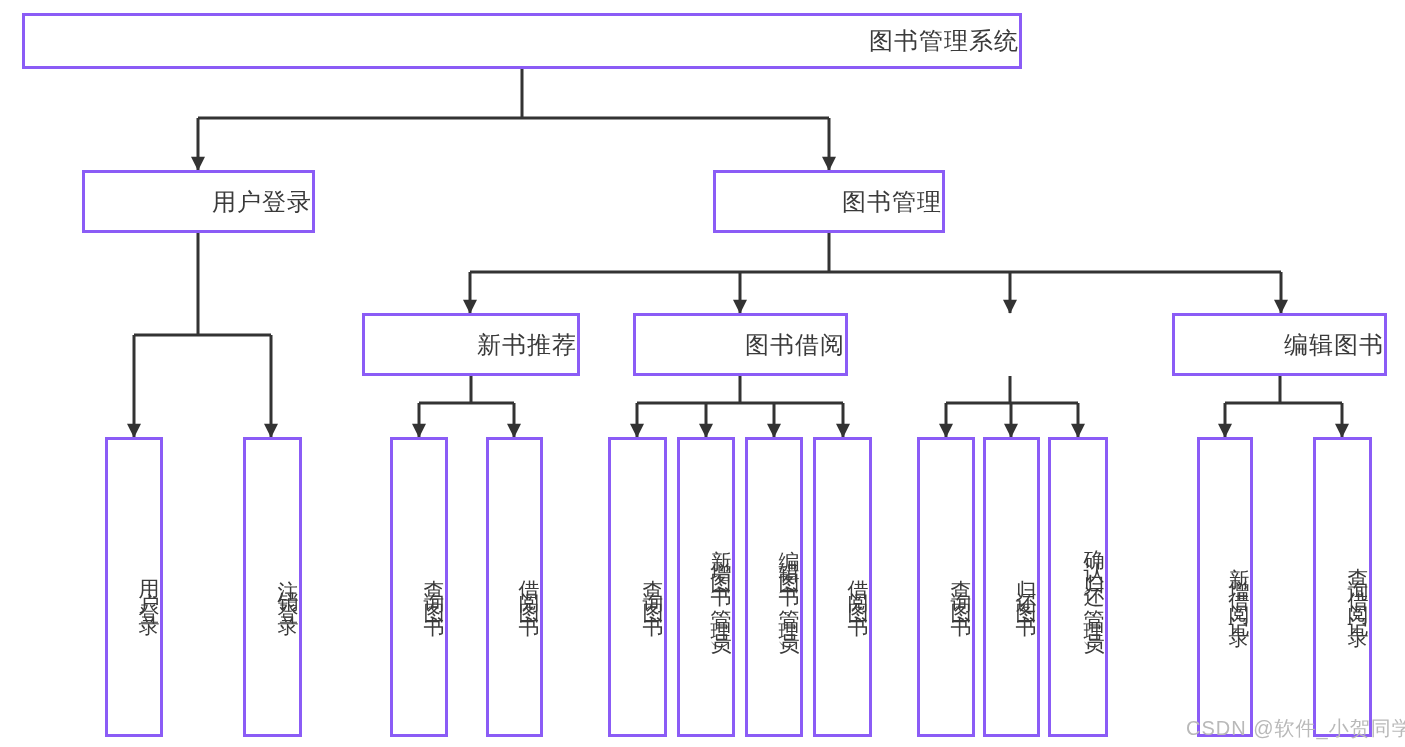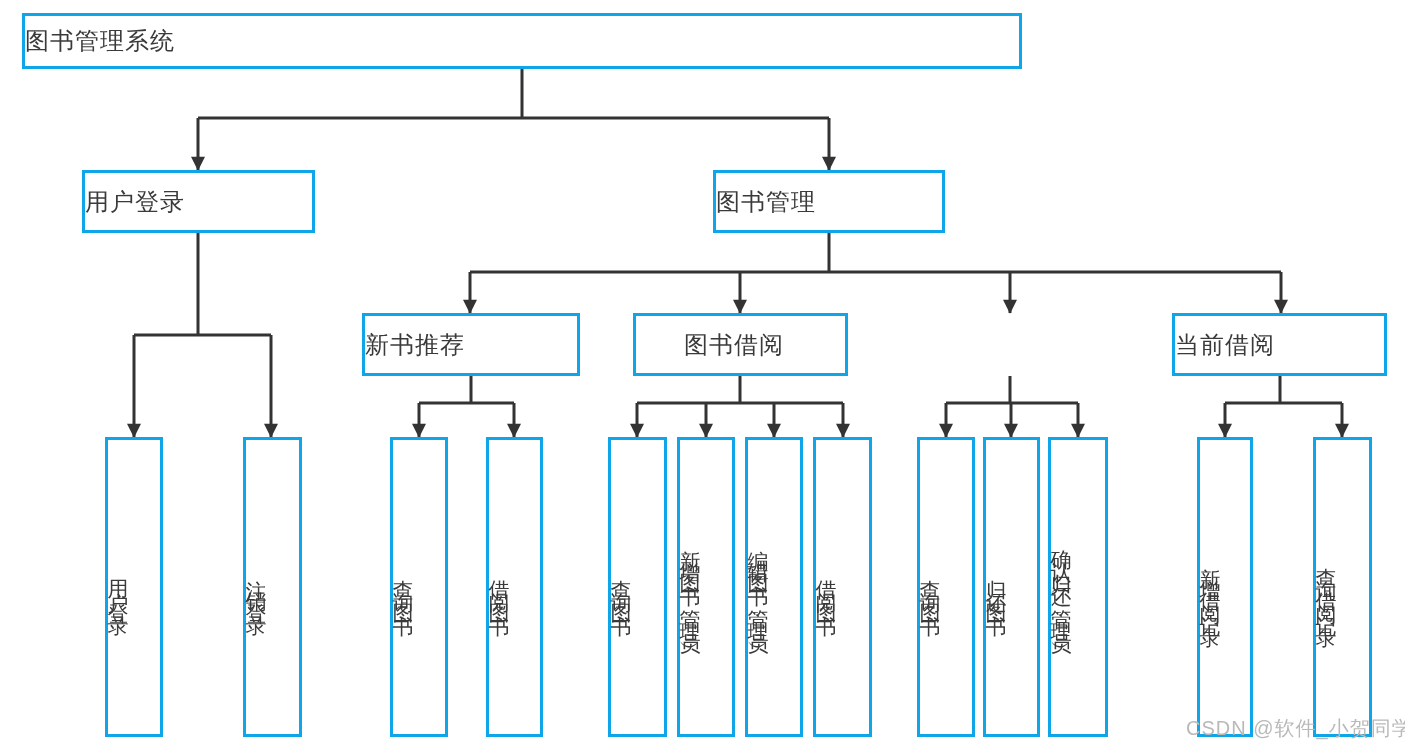--- a/index.html
+++ b/index.html
@@ -8,23 +8,23 @@
     width:1405px;height:747px;
     background:#ffffff;
     font-family:"Liberation Sans",sans-serif;
     color:#3a3a3a;
     overflow:hidden;
   }
   svg.connectors{position:absolute;left:0;top:0;width:1405px;height:747px;z-index:1;}
   .node{
     position:absolute;
     box-sizing:border-box;
-    border:3px solid #0ea5e9;
+    border:3px solid #8b5cf6;
     background:#ffffff;
-    display:flex;align-items:center;justify-content:flex-start;
+    display:flex;align-items:center;justify-content:flex-end;
     z-index:2;
   }
   .hlabel{font-size:24px;letter-spacing:1px;white-space:nowrap;}
   
   .n-root{left:22px;top:13px;width:1000px;height:56px;}
   .n-l2a{left:82px;top:170px;width:233px;height:63px;}
   .n-l2b{left:713px;top:170px;width:232px;height:63px;}
   .n-l3a{left:362px;top:313px;width:218px;height:63px;}
   .n-l3b{left:633px;top:313px;width:215px;height:63px;padding-left:48px;}
   .n-l3c{left:902px;top:313px;width:215px;height:63px;}
@@ -113,21 +113,21 @@
     <span class="hlabel">图书管理</span>
   </div>
 
   <div class="node n-l3a">
     <span class="hlabel">新书推荐</span>
   </div>
   <div class="node n-l3b">
     <span class="hlabel">图书借阅</span>
   </div>
   <div class="node n-l3d">
-    <span class="hlabel">当前借阅</span>
+    <span class="hlabel">编辑图书</span>
   </div>
 
   <div class="node leaf lf1">
     <span class="vlabel">用户登录</span>
   </div>
   <div class="node leaf lf2">
     <span class="vlabel">注销登录</span>
   </div>
 
   <div class="node leaf lf3">

